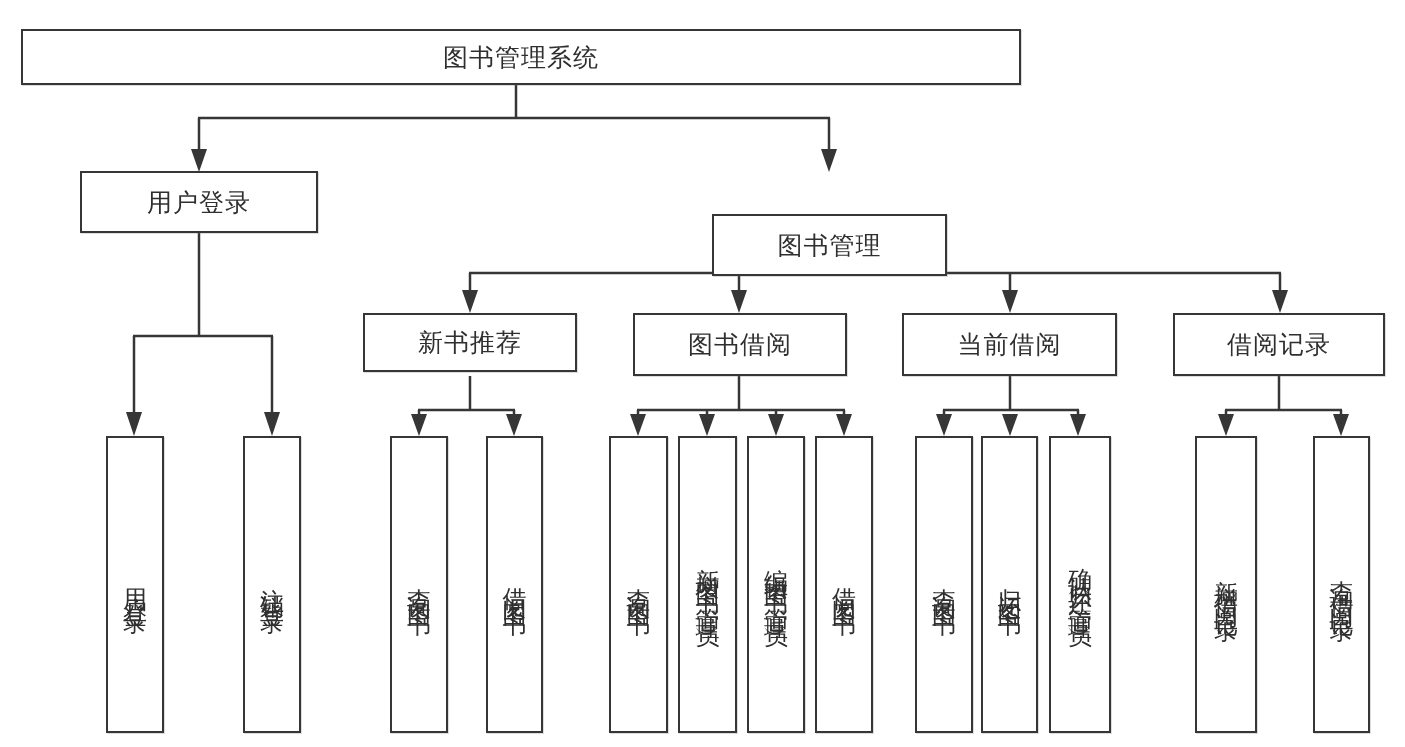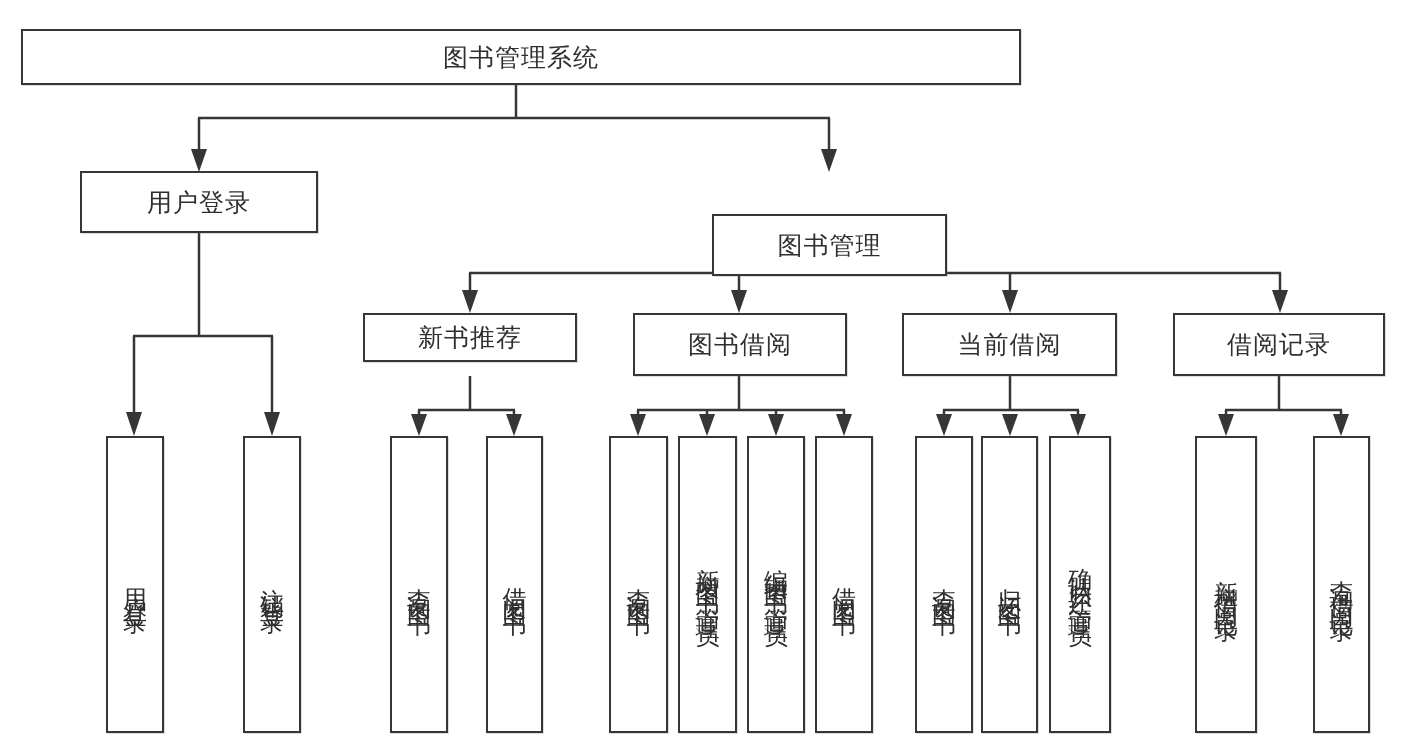--- a/index.html
+++ b/index.html
@@ -110,21 +110,21 @@
       <polygon points="1218,414 1234,414 1226,436"></polygon>
       <polygon points="1333,414 1349,414 1341,436"></polygon>
     </g>
   </svg>
 
   <div class="node hnode" style="left:21px;top:29px;width:1000px;height:56px;">图书管理系统</div>
 
   <div class="node hnode" style="left:80px;top:171px;width:238px;height:62px;">用户登录</div>
   <div class="node hnode" style="left:712px;top:171px;width:235px;height:62px;margin-top:43px;">图书管理</div>
 
-  <div class="node hnode" style="left:363px;top:313px;width:214px;height:49px;">新书推荐</div>
+  <div class="node hnode" style="left:363px;top:313px;width:214px;height:59px;">新书推荐</div>
   <div class="node hnode" style="left:902px;top:313px;width:215px;height:63px;">当前借阅</div>
   <div class="node hnode" style="left:633px;top:313px;width:214px;height:63px;">图书借阅</div>
   <div class="node hnode" style="left:1173px;top:313px;width:212px;height:63px;">借阅记录</div>
 
   <div class="node leaf" style="left:106px;width:58px;">用户登录</div>
   <div class="node leaf" style="left:243px;width:58px;">注销登录</div>
 
   <div class="node leaf" style="left:390px;width:58px;">查询图书</div>
   <div class="node leaf" style="left:486px;width:57px;">借阅图书</div>
 

